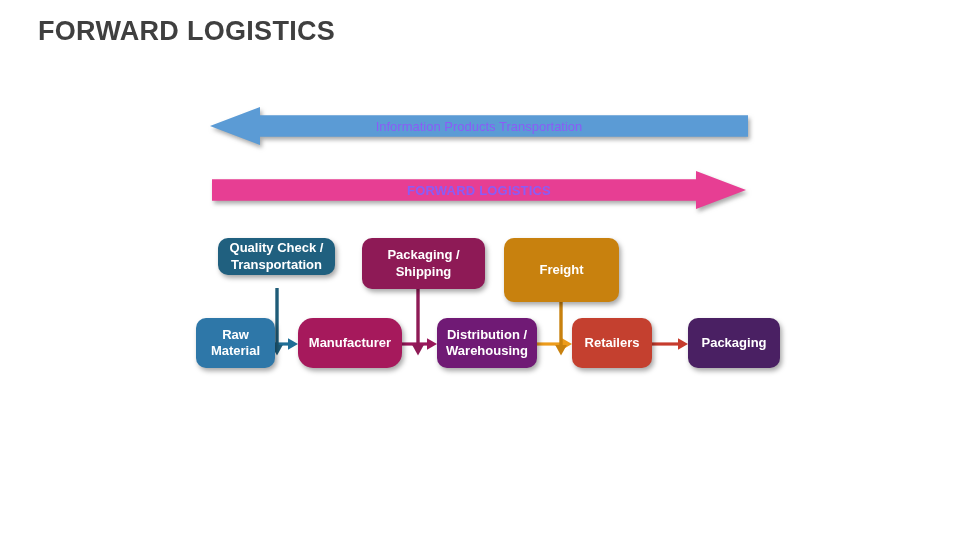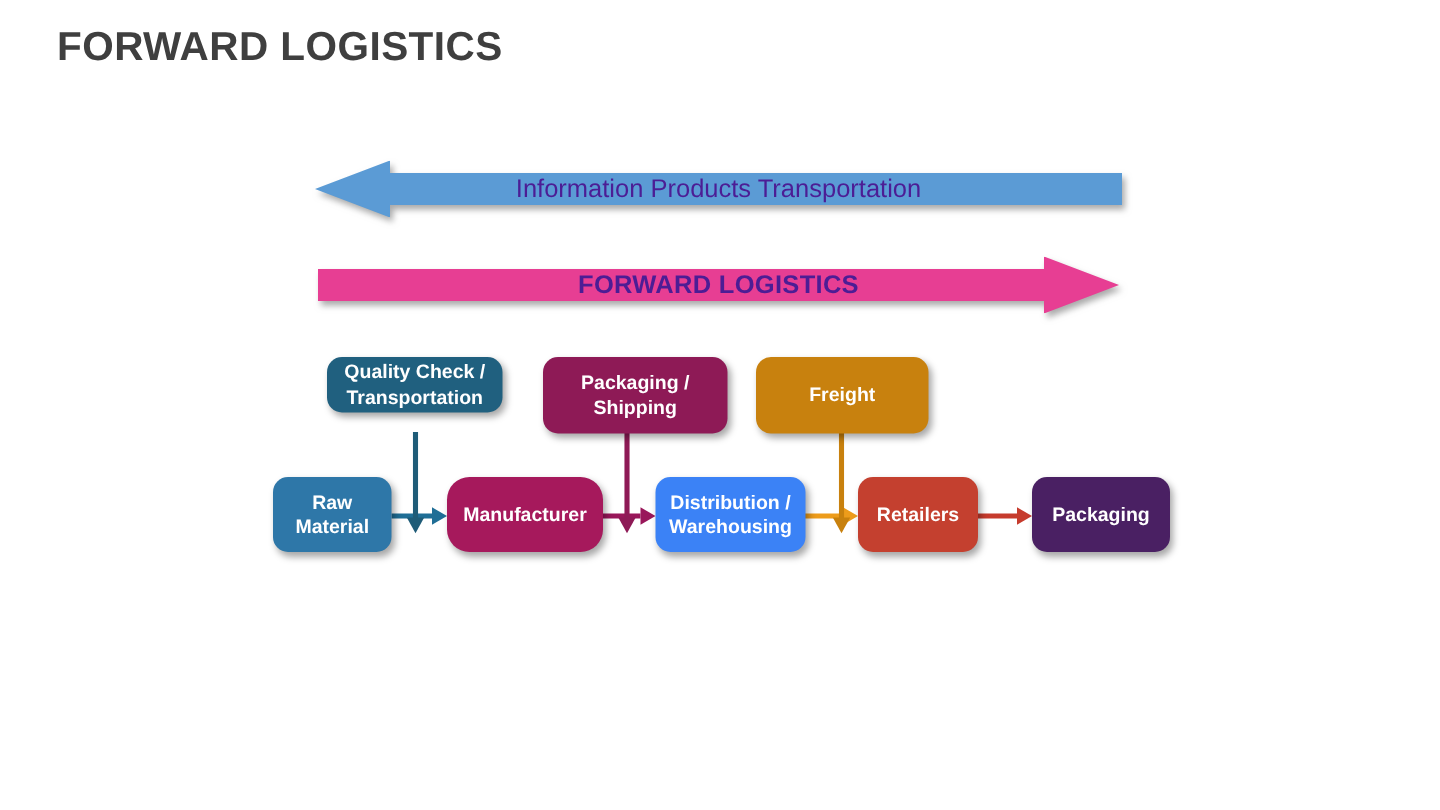--- a/index.html
+++ b/index.html
@@ -25,22 +25,22 @@
     filter: drop-shadow(2px 3px 2px rgba(100,100,100,0.55));
   }
   .banner-shape {
     width: 100%; height: 100%;
     clip-path: polygon(0 50%, 50px 0, 50px 22%, 100% 22%, 100% 78%, 50px 78%, 50px 100%);
   }
   .banner-shape.flip { transform: scaleX(-1); }
   .banner-label {
     position: absolute; inset: 0;
     display: flex; align-items: center; justify-content: center;
-    font-size: 17px;
-    color: #4c1d95;
+    font-size: 13px;
+    color: #8b5cf6;
   }
   .banner-label.bold { font-weight: 700; letter-spacing: 0.2px; }
   #banner-info    { left: 210px; top: 107px; width: 538px; height: 38px; }
   #banner-forward { left: 212px; top: 171px; width: 534px; height: 38px; }
   #banner-reverse { left: 210px; top: 394px; width: 538px; height: 38px; }
   
   .box {
     position: absolute;
     border-radius: 10px;
     color: #ffffff;
@@ -48,22 +48,22 @@
     font-weight: 700;
     line-height: 1.25;
     display: flex; align-items: center; justify-content: center;
     text-align: center;
     padding: 2px 4px;
     box-sizing: border-box;
     box-shadow: 2px 3px 5px rgba(0,0,0,0.35);
   }
   #box-quality      { left: 218px; top: 238px; width: 117px; height: 37px; }
   #box-packaging    { left: 362px; top: 238px; width: 123px; height: 51px; }
-  #box-freight      { left: 504px; top: 238px; width: 115px; height: 51px; }
-  #box-raw          { left: 182px; top: 318px; width: 79px;  height: 50px; }
+  #box-freight      { left: 504px; top: 238px; width: 115px; height: 64px; }
+  #box-raw          { left: 196px; top: 318px; width: 79px;  height: 50px; }
   #box-manufacturer { left: 298px; top: 318px; width: 104px; height: 50px; border-radius: 15px; }
   #box-distribution { left: 437px; top: 318px; width: 100px; height: 50px; }
   #box-retailers    { left: 572px; top: 318px; width: 80px;  height: 50px; }
   #box-customers    { left: 688px; top: 318px; width: 92px;  height: 50px; }
   
   .connector-overlay {
     position: absolute; inset: 0;
     width: 960px; height: 540px;
     pointer-events: none;
   }
@@ -113,17 +113,17 @@
     <line x1="561" y1="288" x2="561" y2="346" stroke-width="3.4" stroke="#C8810E"></line>
     <path d="M555.2,345 L566.8,345 L561,355.5 Z" fill="#C8810E"></path>
   </svg>
 
   <div class="box" id="box-quality" style="background: rgb(32, 96, 127);">Quality Check / Transportation</div>
   <div class="box" id="box-packaging" style="background: rgb(142, 26, 86);">Packaging / Shipping</div>
   <div class="box" id="box-freight" style="background: rgb(200, 129, 14);">Freight</div>
 
   <div class="box" id="box-raw" style="background: rgb(46, 119, 168);">Raw Material</div>
   <div class="box" id="box-manufacturer" style="background: rgb(166, 25, 92);">Manufacturer</div>
-  <div class="box" id="box-distribution" style="background: #3b82f6;">Distribution / Warehousing</div>
+  <div class="box" id="box-distribution" style="background: #701a75;">Distribution / Warehousing</div>
   <div class="box" id="box-retailers" style="background: rgb(196, 64, 47);">Retailers</div>
   <div class="box" id="box-customers" style="background: rgb(74, 32, 99);">Packaging</div>
 
 </div>
 
 </body></html>

